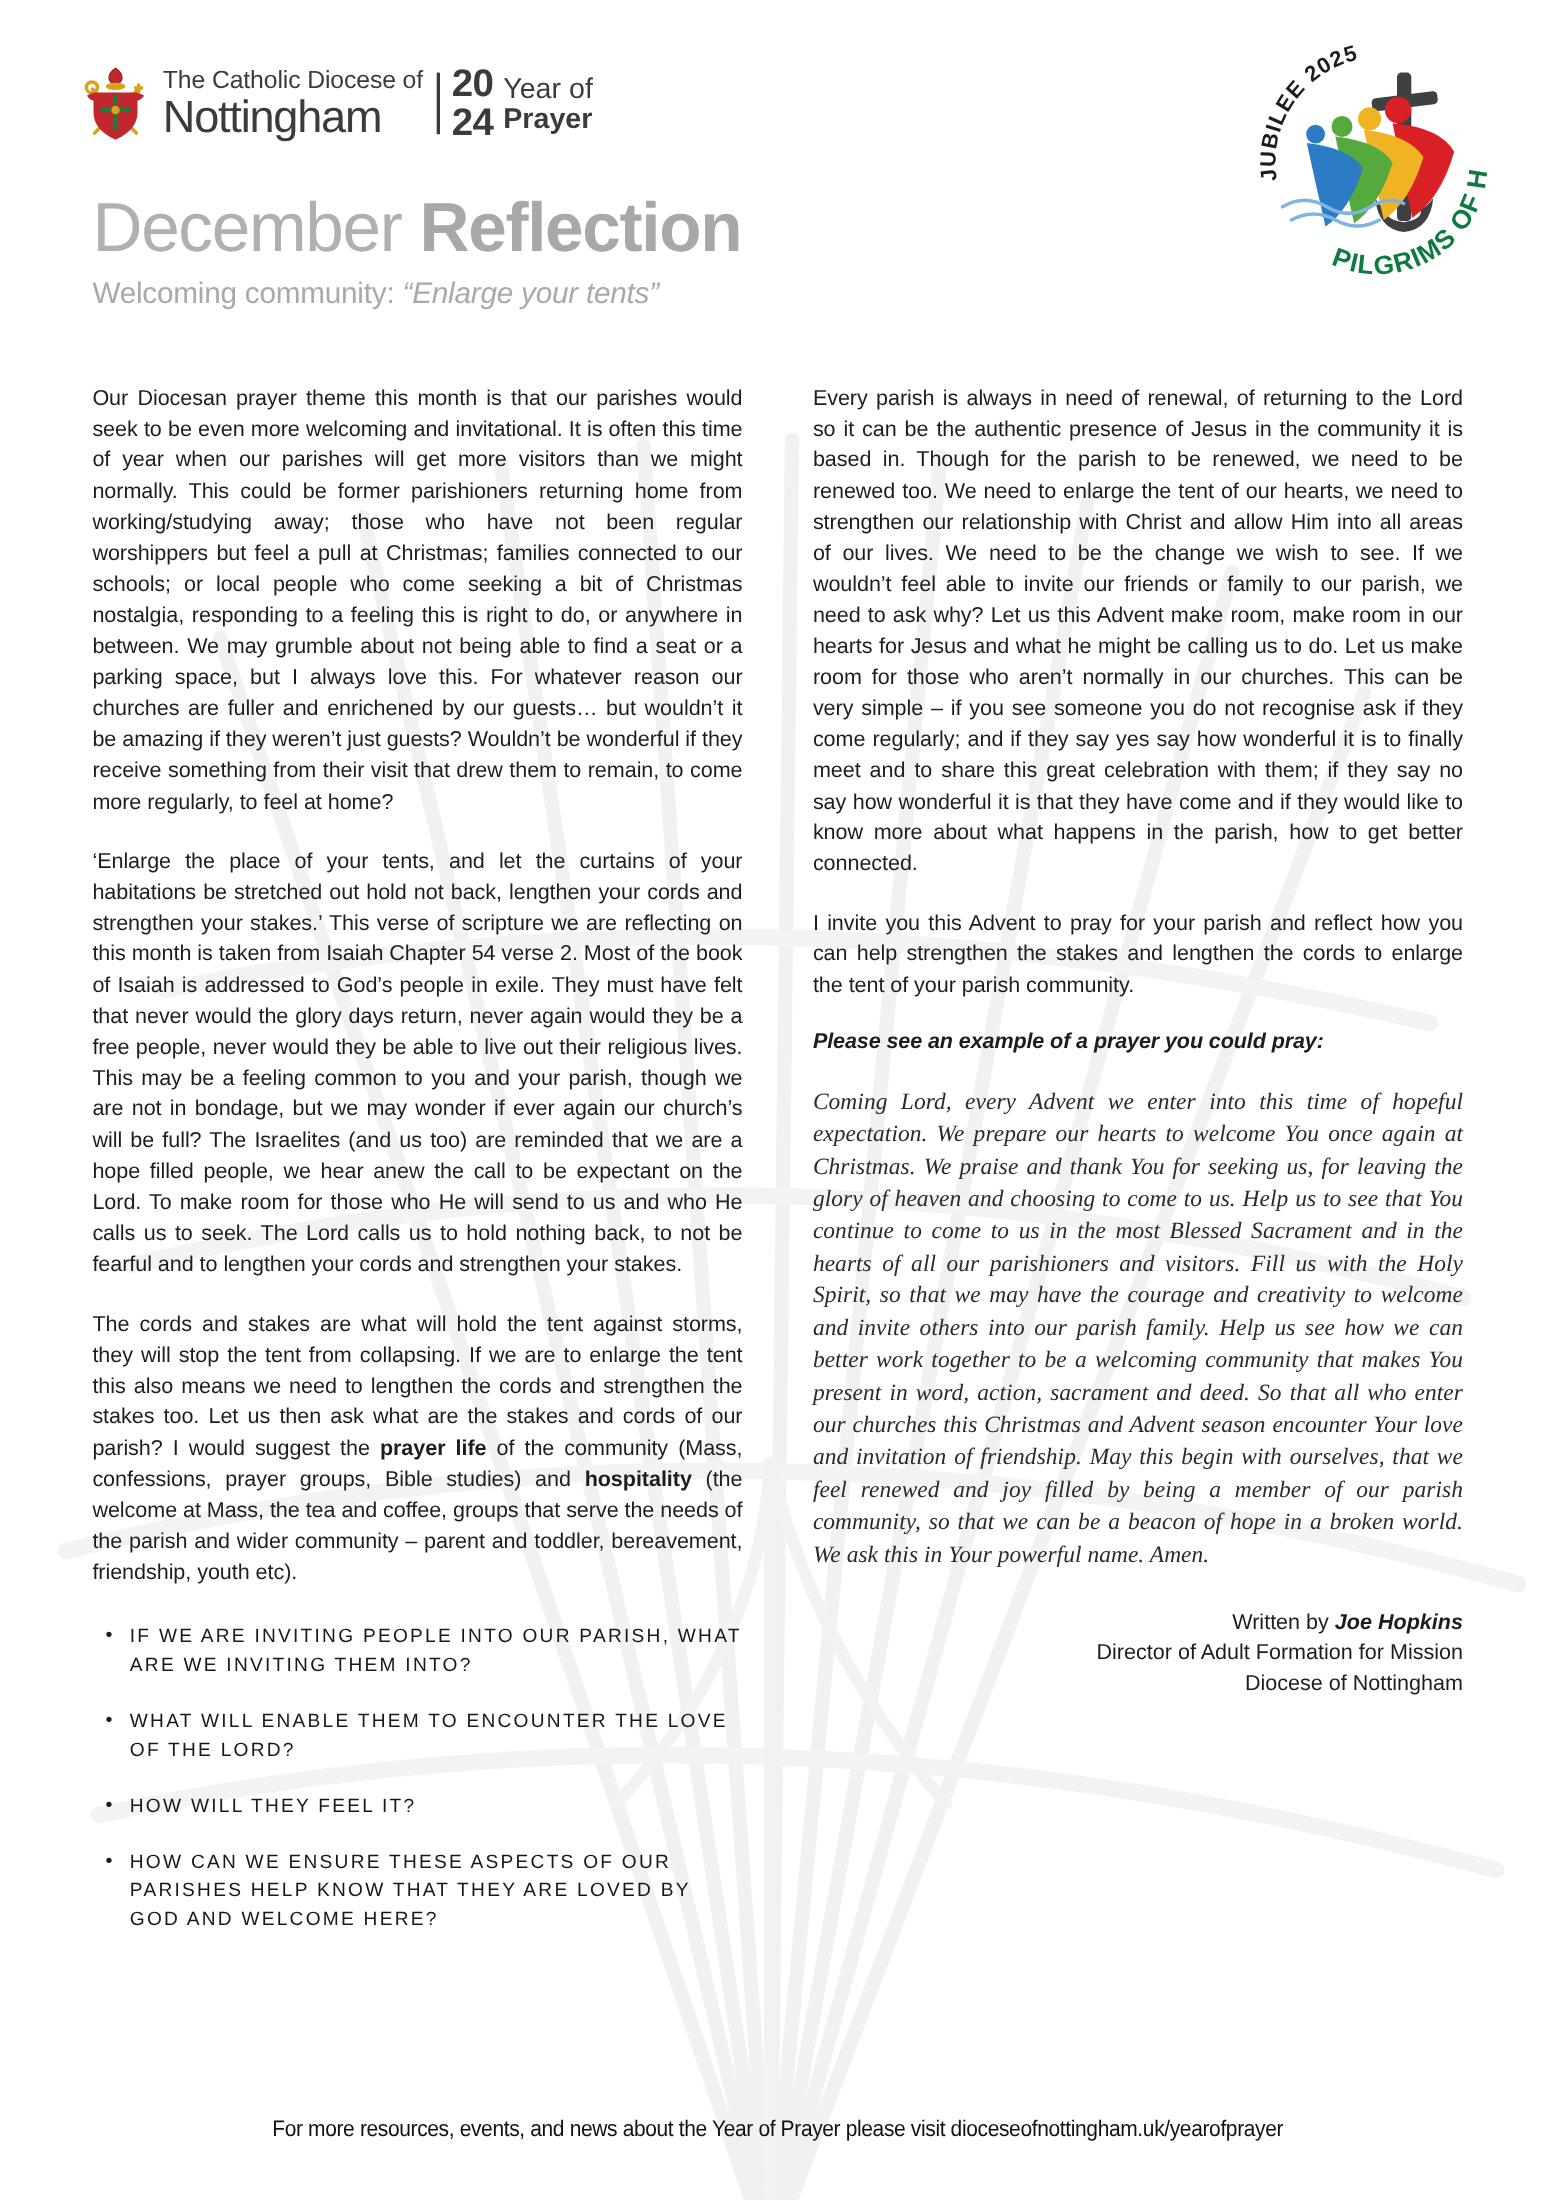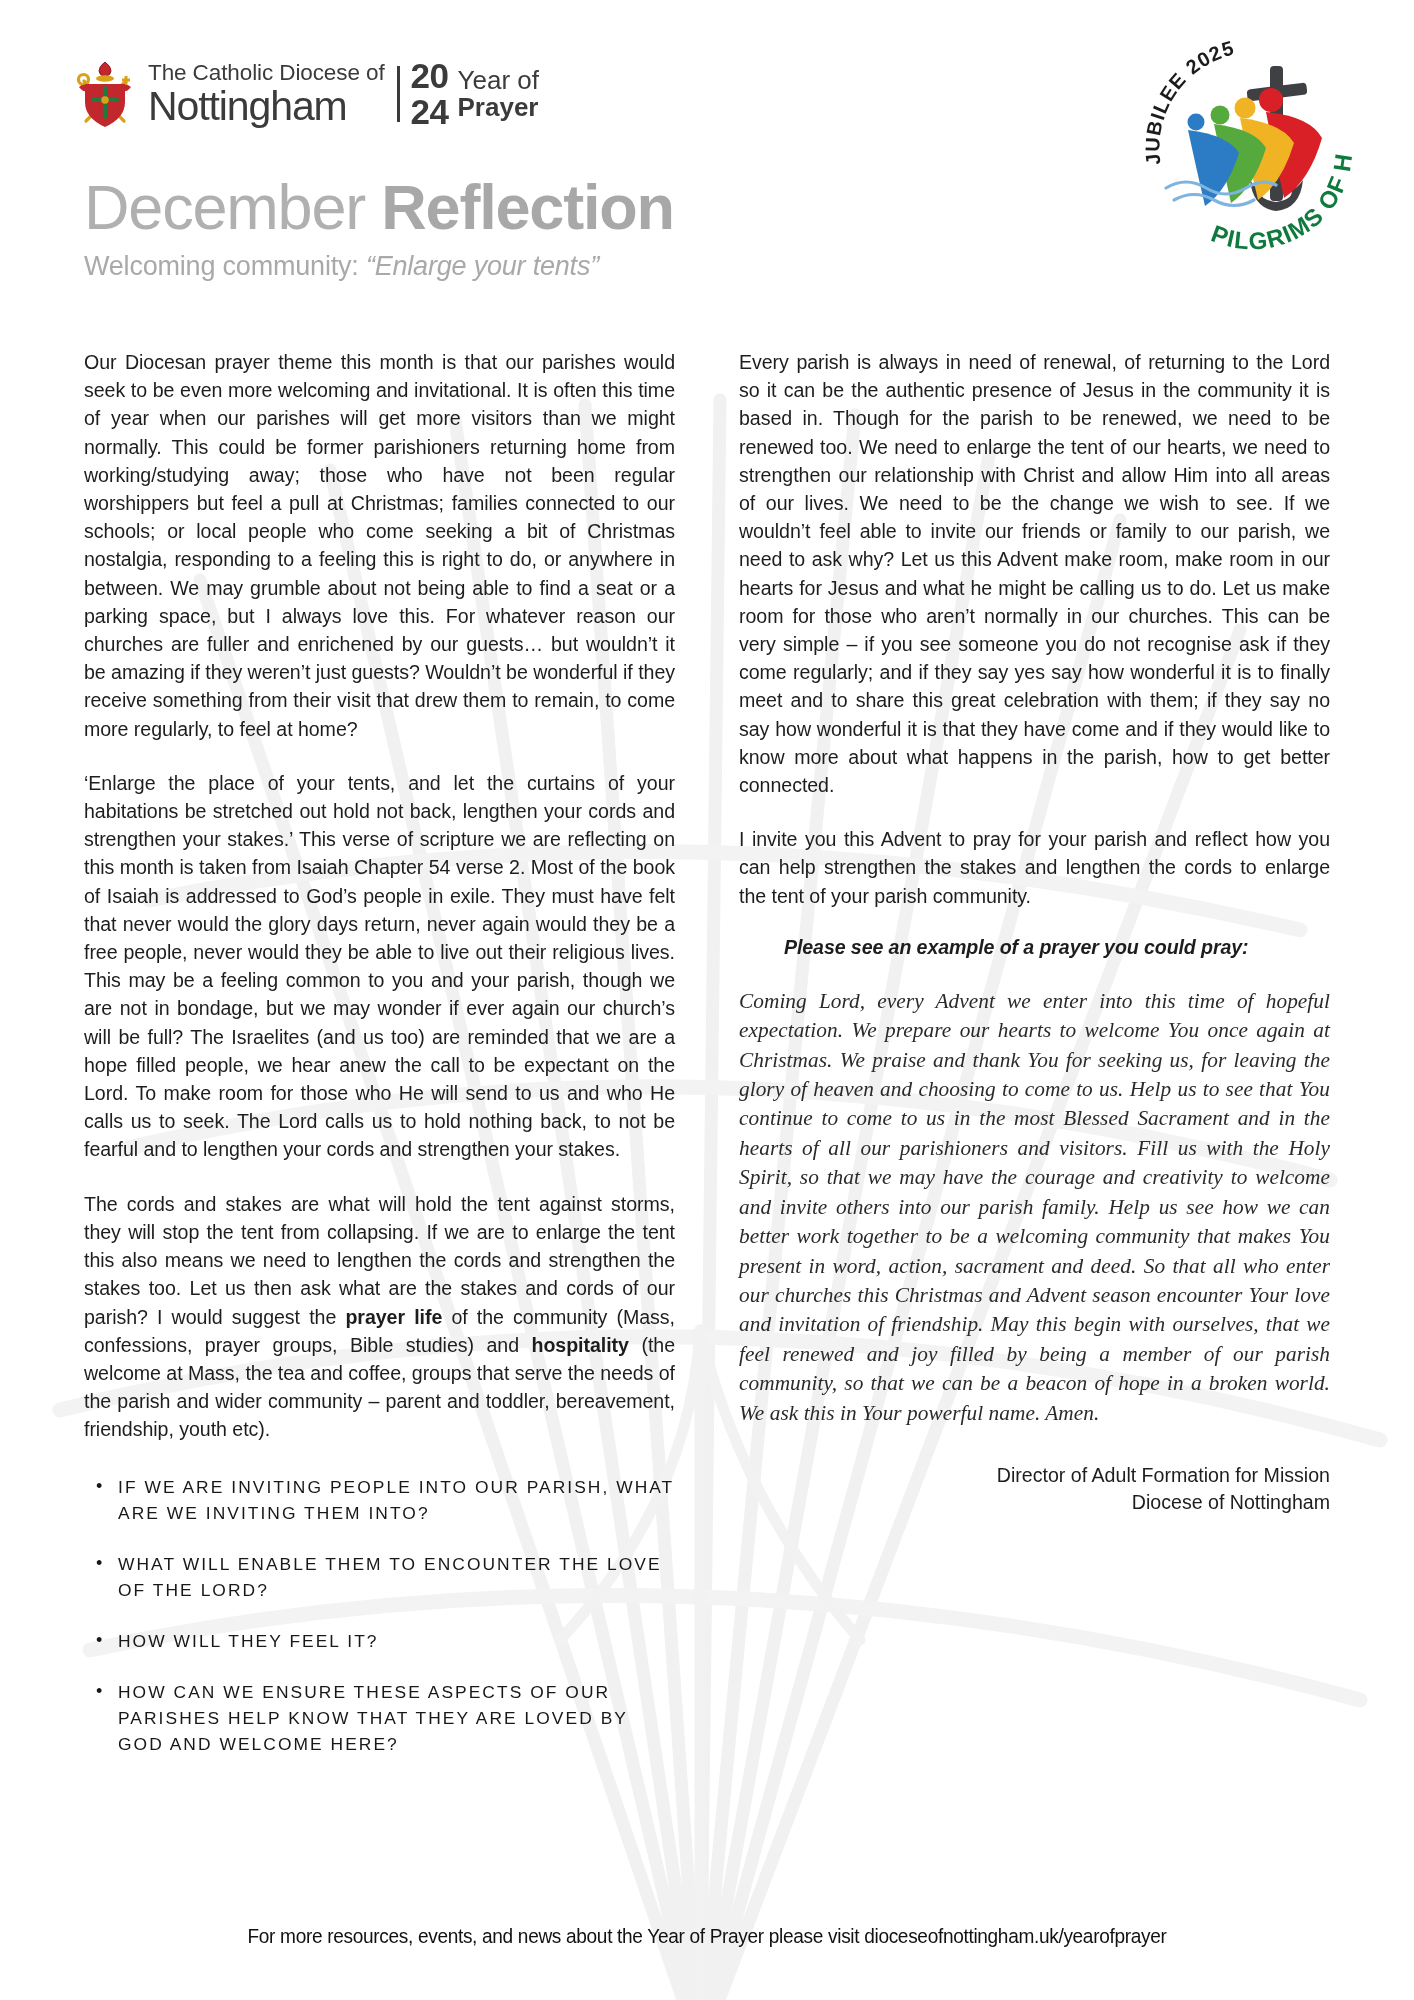--- a/index.html
+++ b/index.html
@@ -79,21 +79,21 @@
   }
   ul.qlist li::before {
     content:"•";
     position:absolute; left:12px; top:-1px;
     font-size:18px; letter-spacing:0; color:#181818;
   }
 
   
   p.prayer-intro {
     font-size:19.6px; font-style:italic; font-weight:bold;
-    color:#1d1d1d; margin-bottom:28px; letter-spacing:-0.1px;margin-left:45px;
+    color:#1d1d1d; margin-bottom:28px; letter-spacing:-0.1px;
   }
   p.prayer {
     font-family:"Liberation Serif", serif;
     font-style:italic;
     font-size:21.3px;
     line-height:29.4px;
     text-align:justify;
     color:#2a2a2a;
     letter-spacing:0.05px;
   }
@@ -241,20 +241,21 @@
       </ul>
     </div>
 
     <div class="col">
       <p class="body">Every parish is always in need of renewal, of returning to the Lord so it can be the authentic presence of Jesus in the community it is based in. Though for the parish to be renewed, we need to be renewed too. We need to enlarge the tent of our hearts, we need to strengthen our relationship with Christ and allow Him into all areas of our lives. We need to be the change we wish to see. If we wouldn’t feel able to invite our friends or family to our parish, we need to ask why? Let us this Advent make room, make room in our hearts for Jesus and what he might be calling us to do. Let us make room for those who aren’t normally in our churches. This can be very simple – if you see someone you do not recognise ask if they come regularly; and if they say yes say how wonderful it is to finally meet and to share this great celebration with them; if they say no say how wonderful it is that they have come and if they would like to know more about what happens in the parish, how to get better connected.</p>
       <p class="body">I invite you this Advent to pray for your parish and reflect how you can help strengthen the stakes and lengthen the cords to enlarge the tent of your parish community.</p>
       <p class="prayer-intro">Please see an example of a prayer you could pray:</p>
       <p class="prayer">Coming Lord, every Advent we enter into this time of hopeful expectation. We prepare our hearts to welcome You once again at Christmas. We praise and thank You for seeking us, for leaving the glory of heaven and choosing to come to us. Help us to see that You continue to come to us in the most Blessed Sacrament and in the hearts of all our parishioners and visitors. Fill us with the Holy Spirit, so that we may have the courage and creativity to welcome and invite others into our parish family. Help us see how we can better work together to be a welcoming community that makes You present in word, action, sacrament and deed. So that all who enter our churches this Christmas and Advent season encounter Your love and invitation of friendship. May this begin with ourselves, that we feel renewed and joy filled by being a member of our parish community, so that we can be a beacon of hope in a broken world. We ask this in Your powerful name. Amen.</p>
 
       <div class="signature">
+        <div><span>Written by </span><span class="name">Joe Hopkins</span></div>
         <div>Director of Adult Formation for Mission</div>
         <div>Diocese of Nottingham</div>
       </div>
     </div>
   </div>
 
   <div class="footer">For more resources, events, and news about the Year of Prayer please visit dioceseofnottingham.uk/yearofprayer</div>
 
 </div>
 

